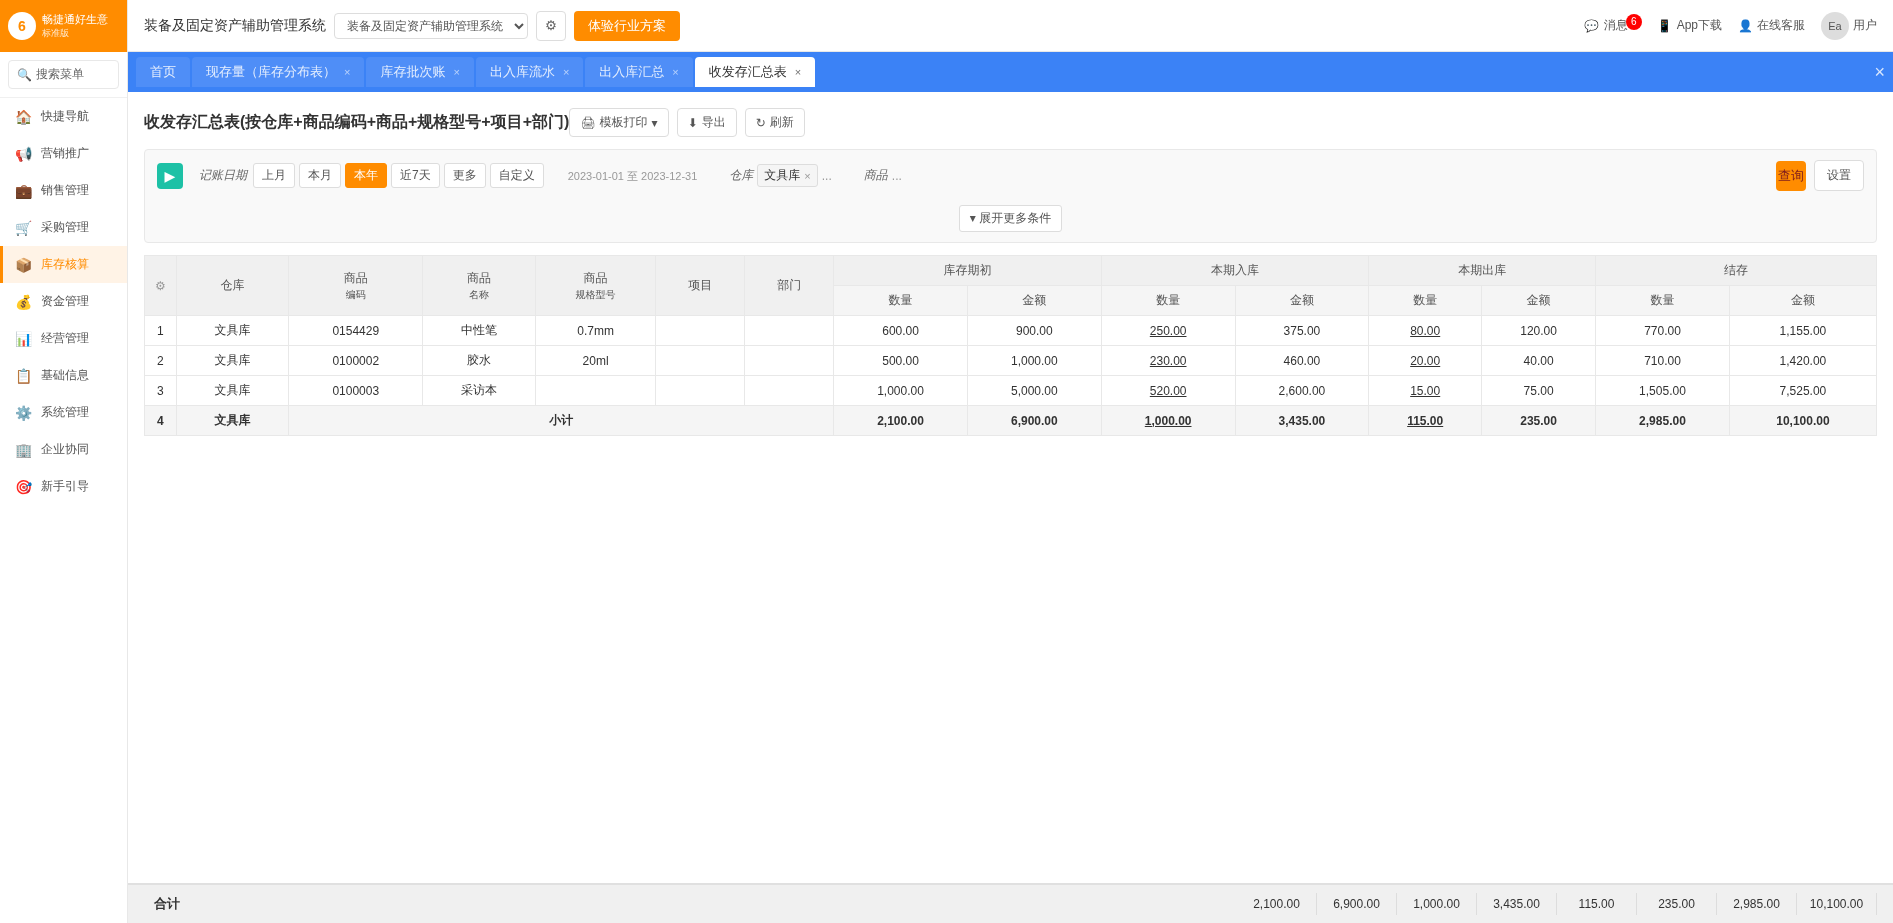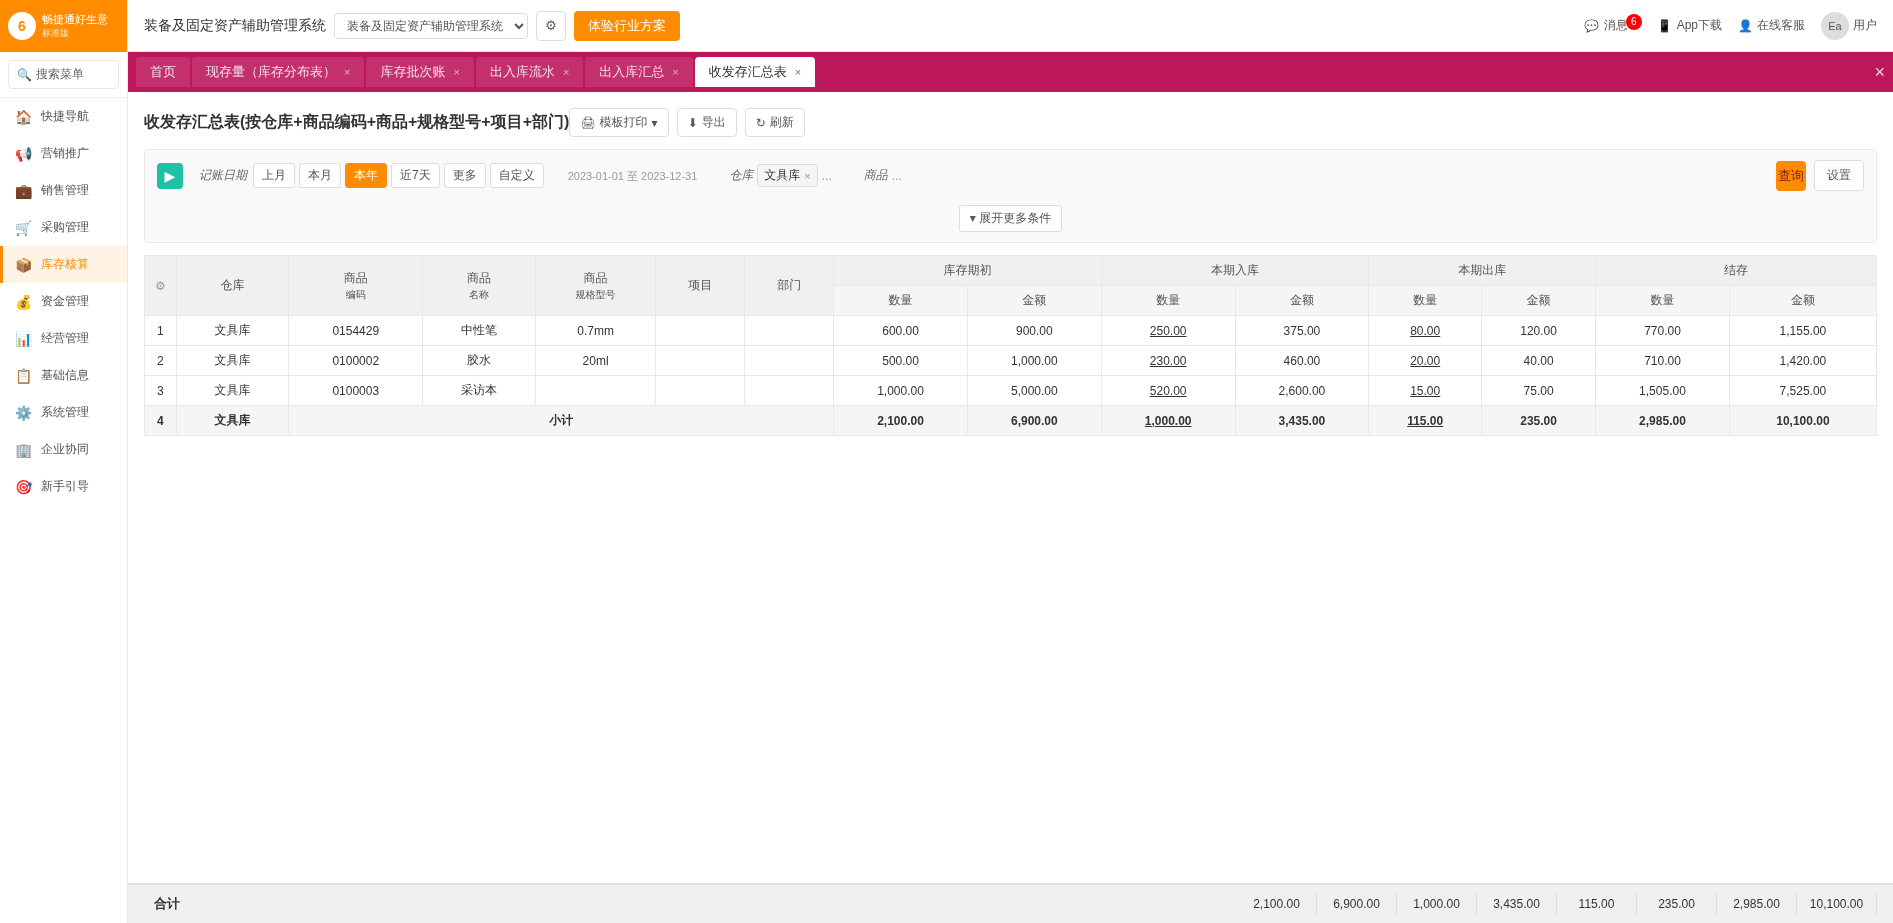--- a/index.html
+++ b/index.html
@@ -28,21 +28,21 @@
     .topbar-title { font-size: 14px; color: #333; }
     .topbar-select { border: 1px solid #ddd; border-radius: 4px; padding: 4px 8px; font-size: 12px; background: #fff; color: #555; cursor: pointer; }
     .topbar-settings-btn { width: 30px; height: 30px; border: 1px solid #ddd; border-radius: 4px; display: flex; align-items: center; justify-content: center; cursor: pointer; color: #666; background: #fff; }
     .topbar-trial-btn { background: #ff8c00; color: #fff; border: none; border-radius: 4px; padding: 6px 14px; font-size: 13px; cursor: pointer; }
     .topbar-right { display: flex; align-items: center; gap: 16px; color: #555; font-size: 12px; }
     .topbar-right-item { display: flex; align-items: center; gap: 4px; cursor: pointer; }
     .notification-badge { background: #f00; color: #fff; border-radius: 50%; width: 16px; height: 16px; font-size: 10px; display: flex; align-items: center; justify-content: center; margin-top: -8px; margin-left: -6px; }
     .user-avatar { width: 28px; height: 28px; background: #ddd; border-radius: 50%; display: flex; align-items: center; justify-content: center; font-size: 11px; }
 
     
-    .tabbar { background: #be185d; display: flex; align-items: center; height: 40px; padding: 0 8px; gap: 2px; }
+    .tabbar { background: #3b82f6; display: flex; align-items: center; height: 40px; padding: 0 8px; gap: 2px; }
     .tab { display: flex; align-items: center; gap: 6px; padding: 6px 14px; border-radius: 4px 4px 0 0; cursor: pointer; font-size: 13px; color: rgba(255,255,255,0.85); background: rgba(255,255,255,0.1); }
     .tab.active { background: #fff; color: #333; }
     .tab-close { font-size: 11px; cursor: pointer; opacity: 0.7; margin-left: 2px; }
     .tabbar-spacer { flex: 1; }
     .tabbar-close-btn { color: #fff; cursor: pointer; font-size: 18px; opacity: 0.8; }
 
     
     .page-content { flex: 1; background: #f5f5f5; overflow-y: auto; padding: 0; }
     .page-inner { background: #fff; margin: 0; padding: 16px; min-height: 100%; }
 

